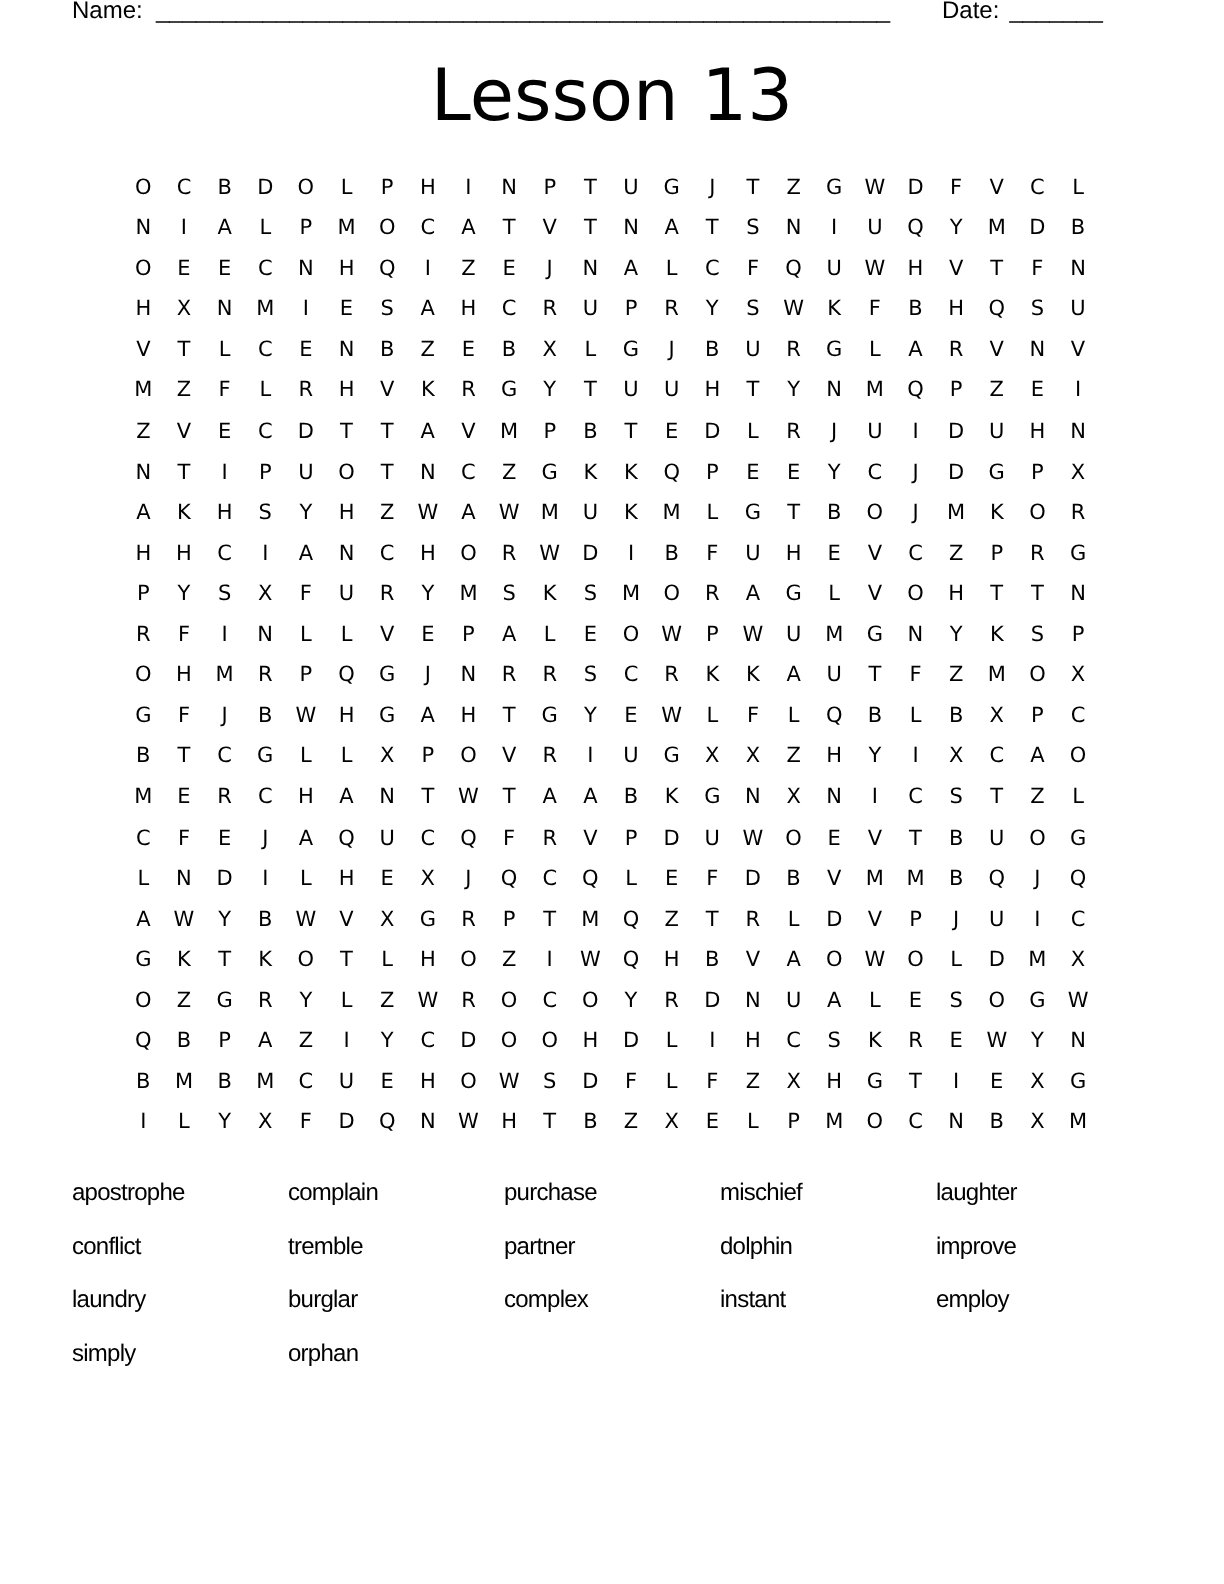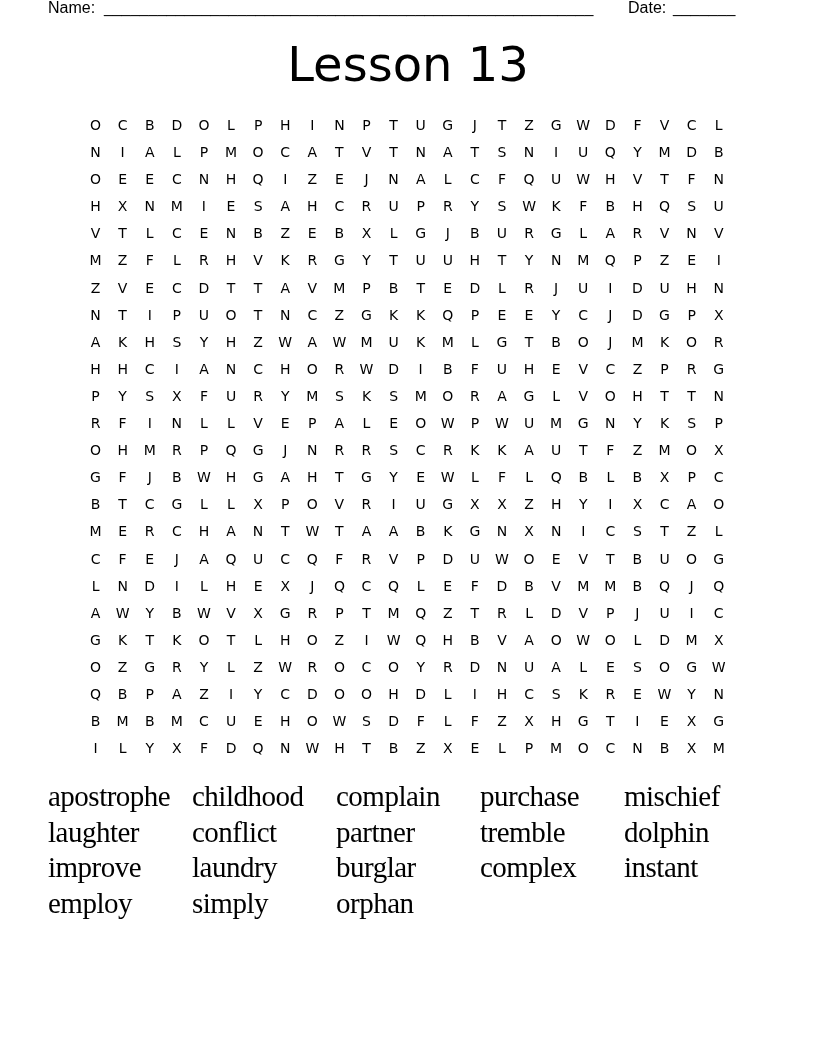--- a/index.html
+++ b/index.html
@@ -18,21 +18,21 @@
     }
     .grid {
       position: absolute; top: 114px; left: 82px;
       display: grid; grid-template-columns: repeat(24, 27.1px); grid-auto-rows: 27.1px;
       font-family: "DejaVu Sans", sans-serif; font-size: 14px;
     }
     .cell { text-align: center; line-height: 22px; }
     .wordbank {
       position: absolute; top: 781px; left: 48px;
       display: grid; grid-template-columns: repeat(5, 144px); grid-auto-rows: 35.5px;
-      font-family: Liberation Serif, serif; font-size: 29px; letter-spacing: -0.5px;
+      font-family: Liberation Sans, sans-serif; font-size: 16px; letter-spacing: -0.5px;
     }
     .word { line-height: 30px; white-space: nowrap; }
   </style>
 </head>
 <body>
 
 <div class="header-line">
   <span class="name-label">Name:</span>
   <span class="name-line">_______________________________________________________</span>
   <span class="date-label">Date:</span>
@@ -615,28 +615,27 @@
     <div class="cell">O</div>
     <div class="cell">C</div>
     <div class="cell">N</div>
     <div class="cell">B</div>
     <div class="cell">X</div>
     <div class="cell">M</div>
   </div>
 
 <div class="wordbank" id="wordbank">
     <div class="word">apostrophe</div>
-    <div class="word">childhood</div>
     <div class="word">complain</div>
     <div class="word">purchase</div>
     <div class="word">mischief</div>
     <div class="word">laughter</div>
     <div class="word">conflict</div>
+    <div class="word">tremble</div>
     <div class="word">partner</div>
-    <div class="word">tremble</div>
     <div class="word">dolphin</div>
     <div class="word">improve</div>
     <div class="word">laundry</div>
     <div class="word">burglar</div>
     <div class="word">complex</div>
     <div class="word">instant</div>
     <div class="word">employ</div>
     <div class="word">simply</div>
     <div class="word">orphan</div>
   </div>

